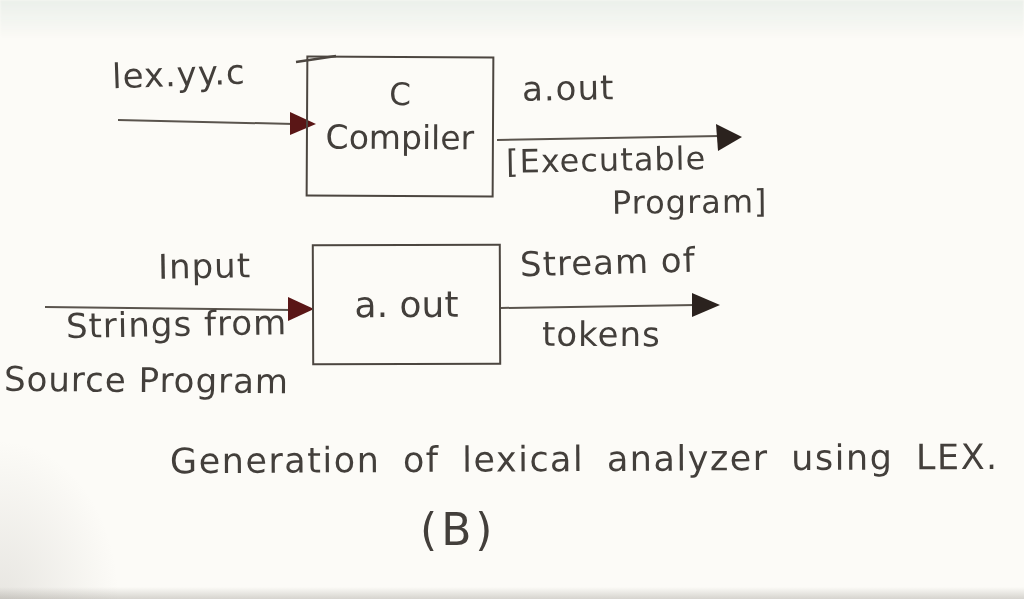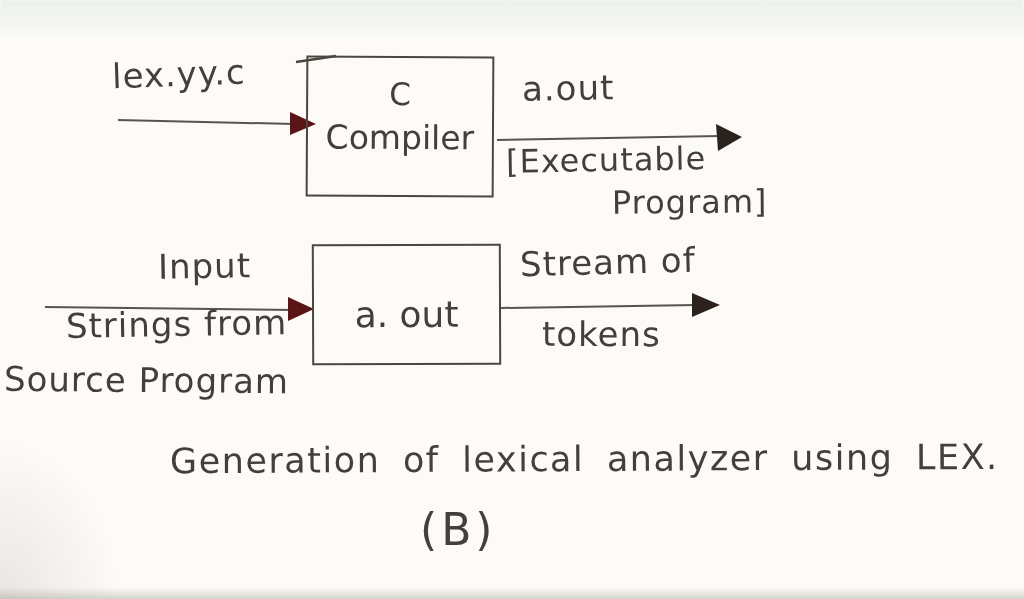--- a/index.html
+++ b/index.html
@@ -79,21 +79,21 @@
   <div class="hw" style="left:158px;top:248px;font-size:34px;transform:rotate(-1deg);">Input</div>
 
   <svg class="arrow" style="left:40px;top:288px;" width="280" height="40">
     <line x1="5" y1="19" x2="252" y2="22" stroke-width="2" stroke="#5a544d"></line>
     <polygon points="248,9 274,21 248,33" fill="#5a1616"></polygon>
   </svg>
 
   <div class="hw" style="left:66px;top:306px;font-size:34px;transform:rotate(-1deg);">Strings from</div>
   <div class="hw" style="left:4px;top:362px;font-size:34px;transform:rotate(0.5deg);">Source Program</div>
 
-  <div class="box" style="left:312px;top:244px;width:189px;height:121px;transform:rotate(-0.2deg);padding-top:48px;">
+  <div class="box" style="left:312px;top:244px;width:189px;height:121px;transform:rotate(-0.2deg);padding-top:38px;">
     <span class="bl" style="font-size:36px;">a. out</span>
   </div>
 
   <div class="hw" style="left:520px;top:244px;font-size:34px;transform:rotate(-1.5deg);">Stream of</div>
 
   <svg class="arrow" style="left:498px;top:286px;" width="230" height="40">
     <line x1="3" y1="22" x2="198" y2="19" stroke-width="2" stroke="#5a544d"></line>
     <polygon points="194,7 222,19 194,31" fill="#2b221e"></polygon>
   </svg>
 

